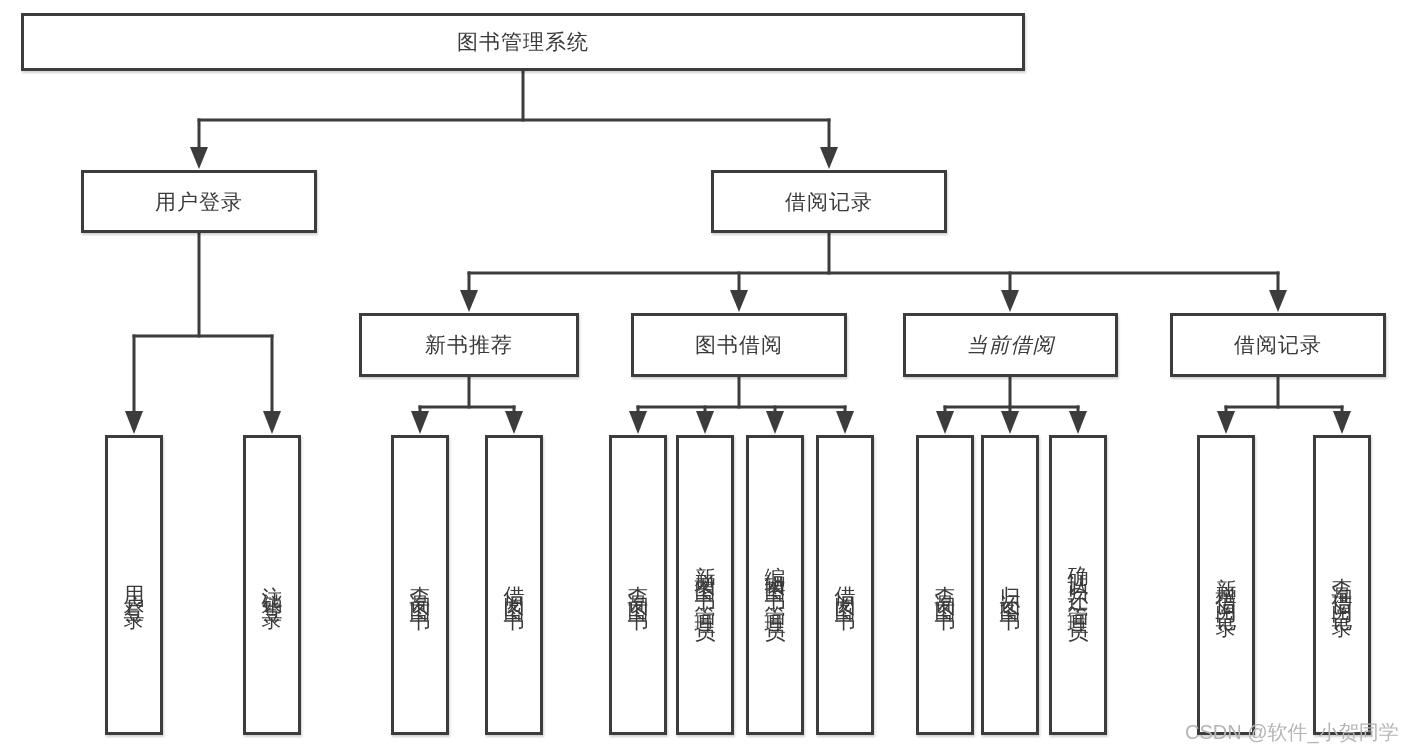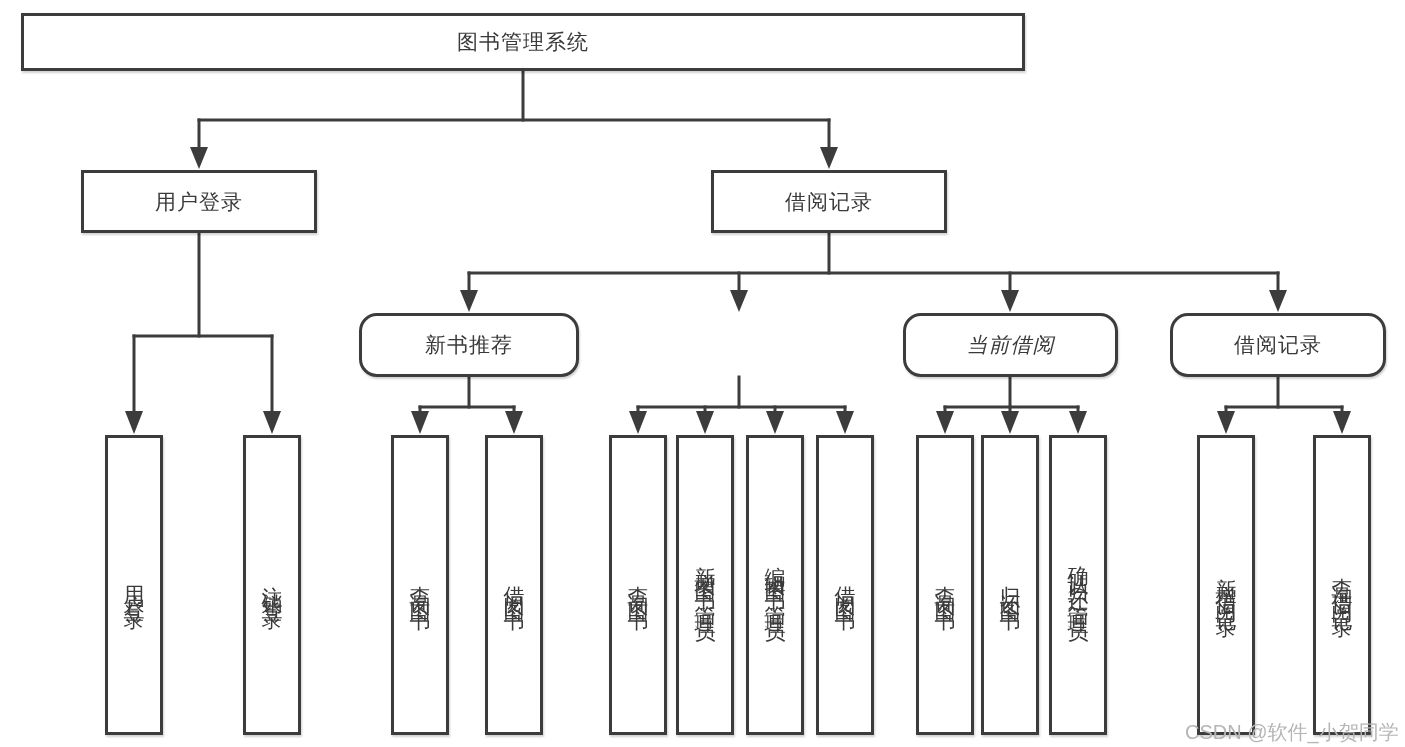--- a/index.html
+++ b/index.html
@@ -19,21 +19,21 @@
     background: #ffffff;
     color: #3a3a3a;
     display: flex;
     align-items: center;
     justify-content: center;
     box-shadow: 1px 2px 2px rgba(0,0,0,0.18);
   }
   .hnode { font-size: 21px; letter-spacing: 1px; }
   .root   { left: 21px;   top: 13px;  width: 1004px; height: 58px; }
   .lvl2   { height: 63px; width: 236px; top: 170px; }
-  .lvl3   { height: 64px; top: 313px; border-radius: 18px; }
+  .lvl3   { height: 64px; top: 313px; }
   .leaf   { top: 435px; width: 58px; height: 300px; }
   .vtext {
     writing-mode: vertical-rl;
     text-orientation: mixed;
     font-size: 21px;
     letter-spacing: 8px;
     color: #3a3a3a;
     white-space: nowrap;
   }
   #watermark {
@@ -123,20 +123,23 @@
   <div class="node hnode lvl2" style="left:81px;">
     <span>用户登录</span>
   </div>
   <div class="node hnode lvl2" style="left:711px;">
     <span>借阅记录</span>
   </div>
 
   <div class="node hnode lvl3" style="left:359px; width:220px;">
     <span>新书推荐</span>
   </div>
+  <div class="node hnode lvl3" style="left:631px; width:216px;">
+    <span>图书借阅</span>
+  </div>
   <div class="node hnode lvl3" style="left:903px; width:215px;font-style:italic;">
     <span>当前借阅</span>
   </div>
   <div class="node hnode lvl3" style="left:1170px; width:216px;">
     <span>借阅记录</span>
   </div>
 
   <div class="node leaf" style="left:105px;">
     <span class="vtext">用户登录</span>
   </div>

